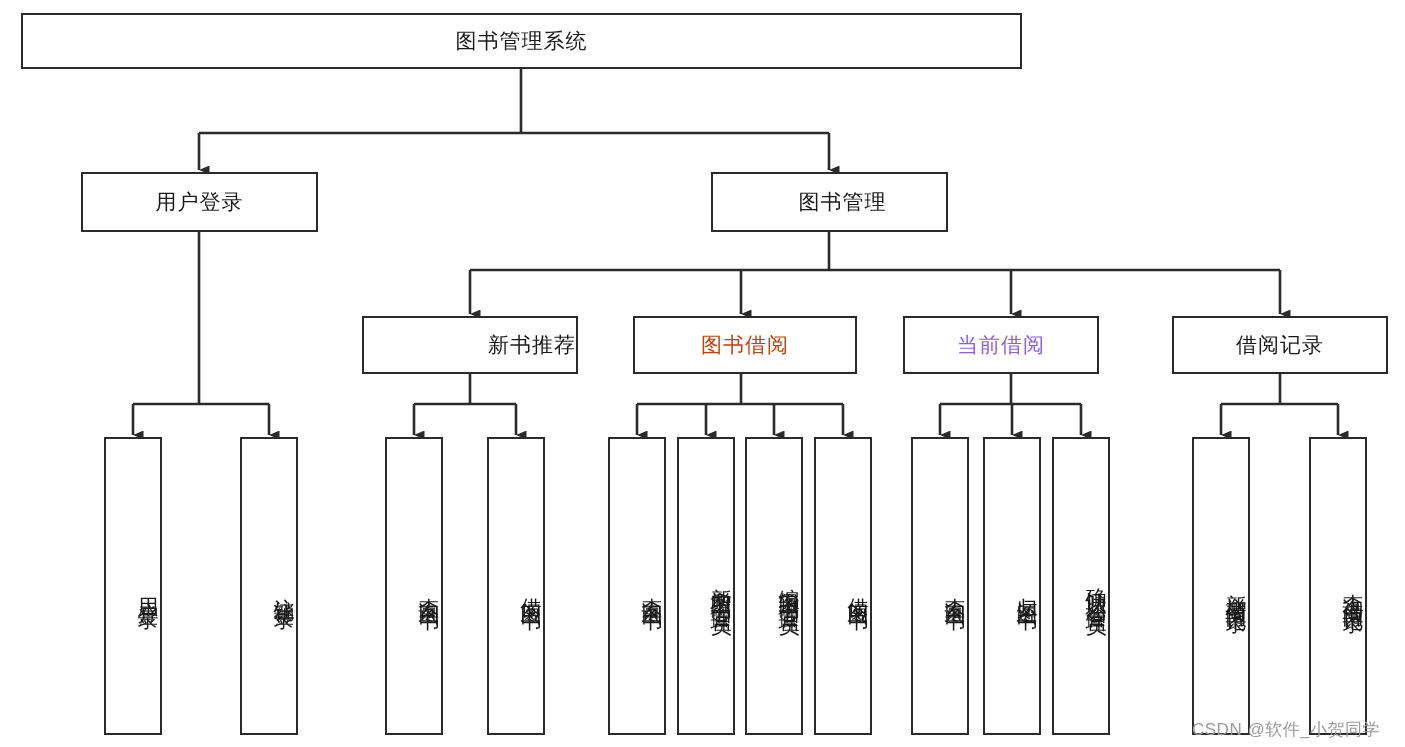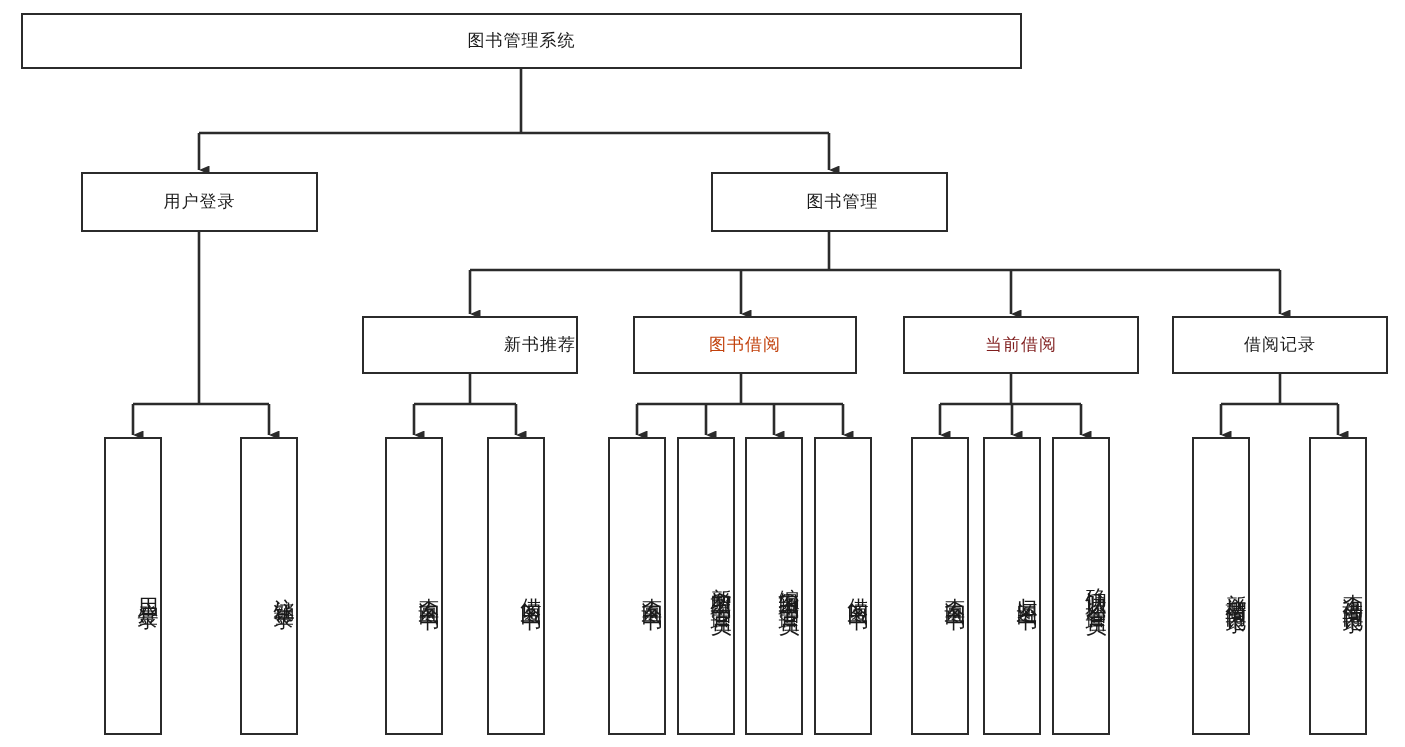--- a/index.html
+++ b/index.html
@@ -29,21 +29,21 @@
     position: absolute;
     box-sizing: border-box;
     background: #ffffff;
     border: 2px solid #2b2b2b;
     display: flex;
     align-items: center;
     justify-content: center;
     color: #1a1a1a;
   }
   .node-box.horiz {
-    font-size: 17px;
+    font-size: 21px;
     letter-spacing: 1px;
     line-height: 1.2;
   }
   .node-box.vert {
     writing-mode: vertical-rl;
     text-orientation: upright;
     font-size: 21px;
     letter-spacing: 4px;
     padding-top: 6px;
     align-items: flex-start;
@@ -120,21 +120,21 @@
       </div>
       <div class="node-box horiz" style="left: 711px; top: 172px; width: 237px; height: 60px; border-color: rgb(43, 43, 43); background: rgb(255, 255, 255); color: rgb(26, 26, 26); padding-left: 26px;">
         <span class="node-label">图书管理</span>
       </div>
       <div class="node-box horiz" style="left: 362px; top: 316px; width: 216px; height: 58px; border-color: rgb(43, 43, 43); background: rgb(255, 255, 255); color: rgb(26, 26, 26); justify-content: flex-end;">
         <span class="node-label">新书推荐</span>
       </div>
       <div class="node-box horiz" style="left: 633px; top: 316px; width: 224px; height: 58px; border-color: rgb(43, 43, 43); background: rgb(255, 255, 255); color: #c2410c;">
         <span class="node-label">图书借阅</span>
       </div>
-      <div class="node-box horiz" style="left: 903px; top: 316px; width: 236px; height: 58px; border-color: rgb(43, 43, 43); background: rgb(255, 255, 255); color: #7f1d1d;">
+      <div class="node-box horiz" style="left: 903px; top: 316px; width: 196px; height: 58px; border-color: rgb(43, 43, 43); background: rgb(255, 255, 255); color: #8b5cf6;">
         <span class="node-label">当前借阅</span>
       </div>
       <div class="node-box horiz" style="left: 1172px; top: 316px; width: 216px; height: 58px; border-color: rgb(43, 43, 43); background: rgb(255, 255, 255); color: rgb(26, 26, 26);">
         <span class="node-label">借阅记录</span>
       </div>
       <div class="node-box vert" style="left: 104px; top: 437px; width: 58px; height: 298px; border-color: rgb(43, 43, 43); background: rgb(255, 255, 255); color: rgb(26, 26, 26);">
         <span class="node-label">用户登录</span>
       </div>
       <div class="node-box vert" style="left: 240px; top: 437px; width: 58px; height: 298px; border-color: rgb(43, 43, 43); background: rgb(255, 255, 255); color: rgb(26, 26, 26);">
         <span class="node-label">注销登录</span>
@@ -167,14 +167,15 @@
         <span class="node-label">确认归还（管理员）</span>
       </div>
       <div class="node-box vert" style="left: 1192px; top: 437px; width: 58px; height: 298px; border-color: rgb(43, 43, 43); background: rgb(255, 255, 255); color: rgb(26, 26, 26);">
         <span class="node-label">新增借阅记录</span>
       </div>
       <div class="node-box vert" style="left: 1309px; top: 437px; width: 58px; height: 298px; border-color: rgb(43, 43, 43); background: rgb(255, 255, 255); color: rgb(26, 26, 26);">
         <span class="node-label">查询借阅记录</span>
       </div>
     </div>
 
+  <div class="watermark" id="watermark" style="left: 1192px; top: 718px; color: rgb(154, 154, 154);">CSDN @软件_小贺同学</div>
 
 </div>
 
 </body></html>

